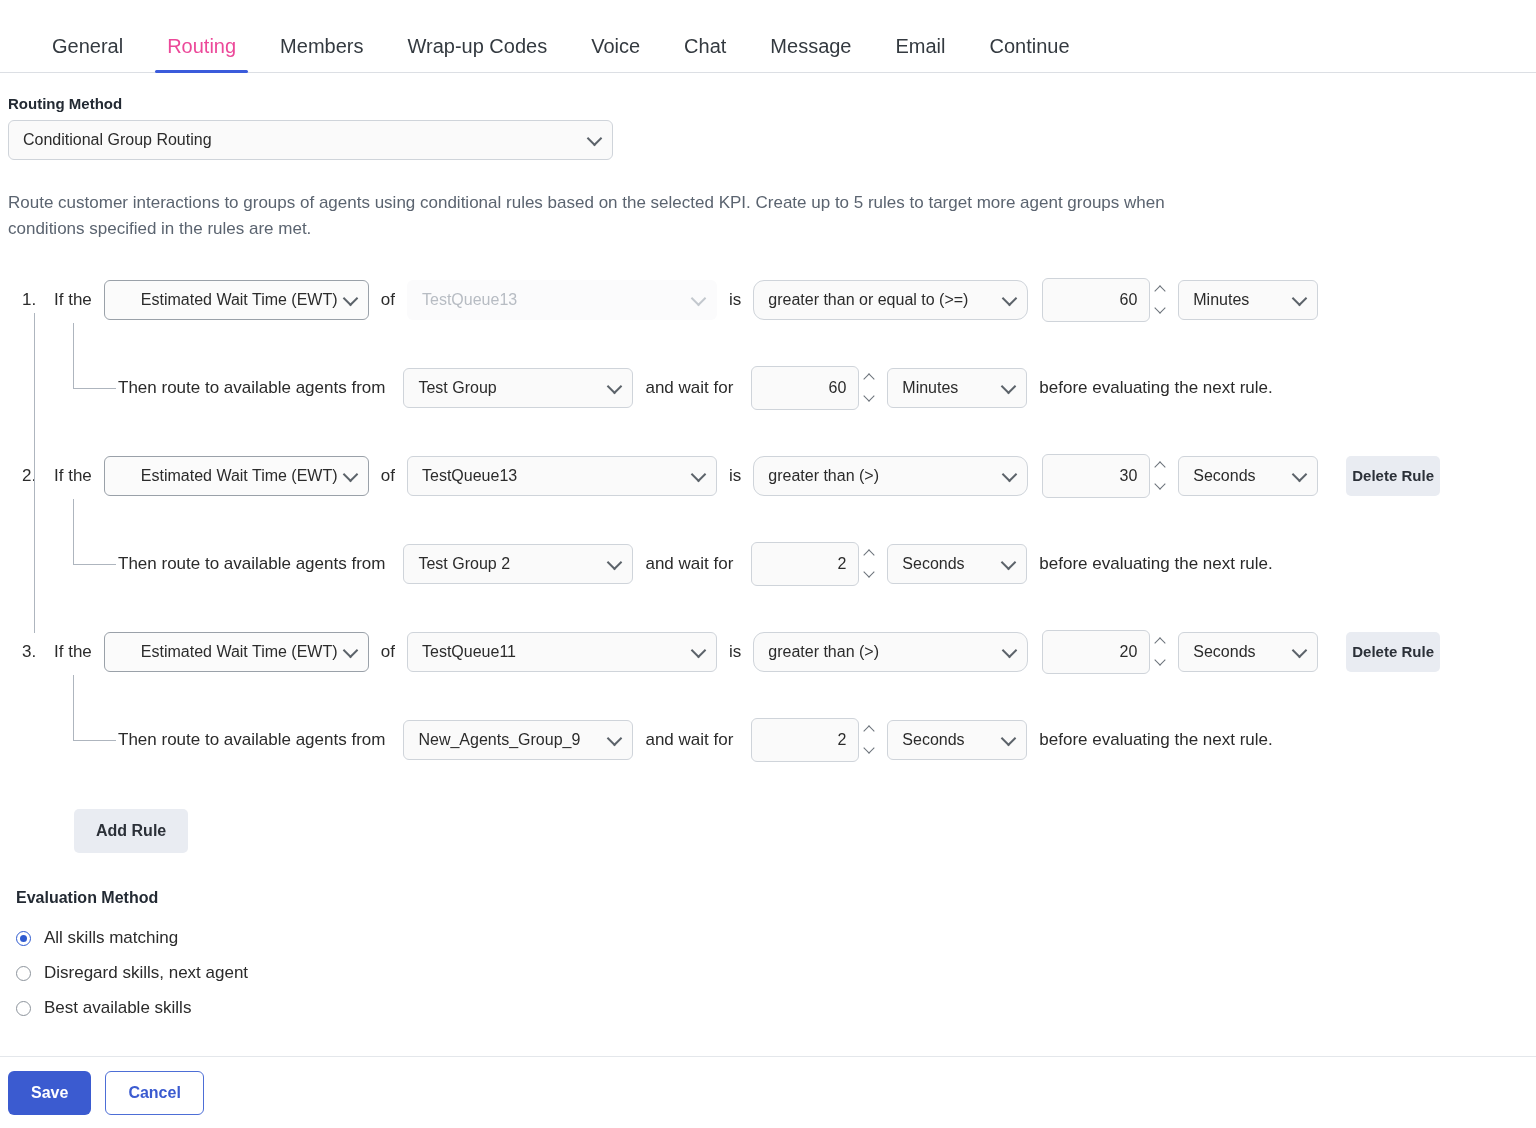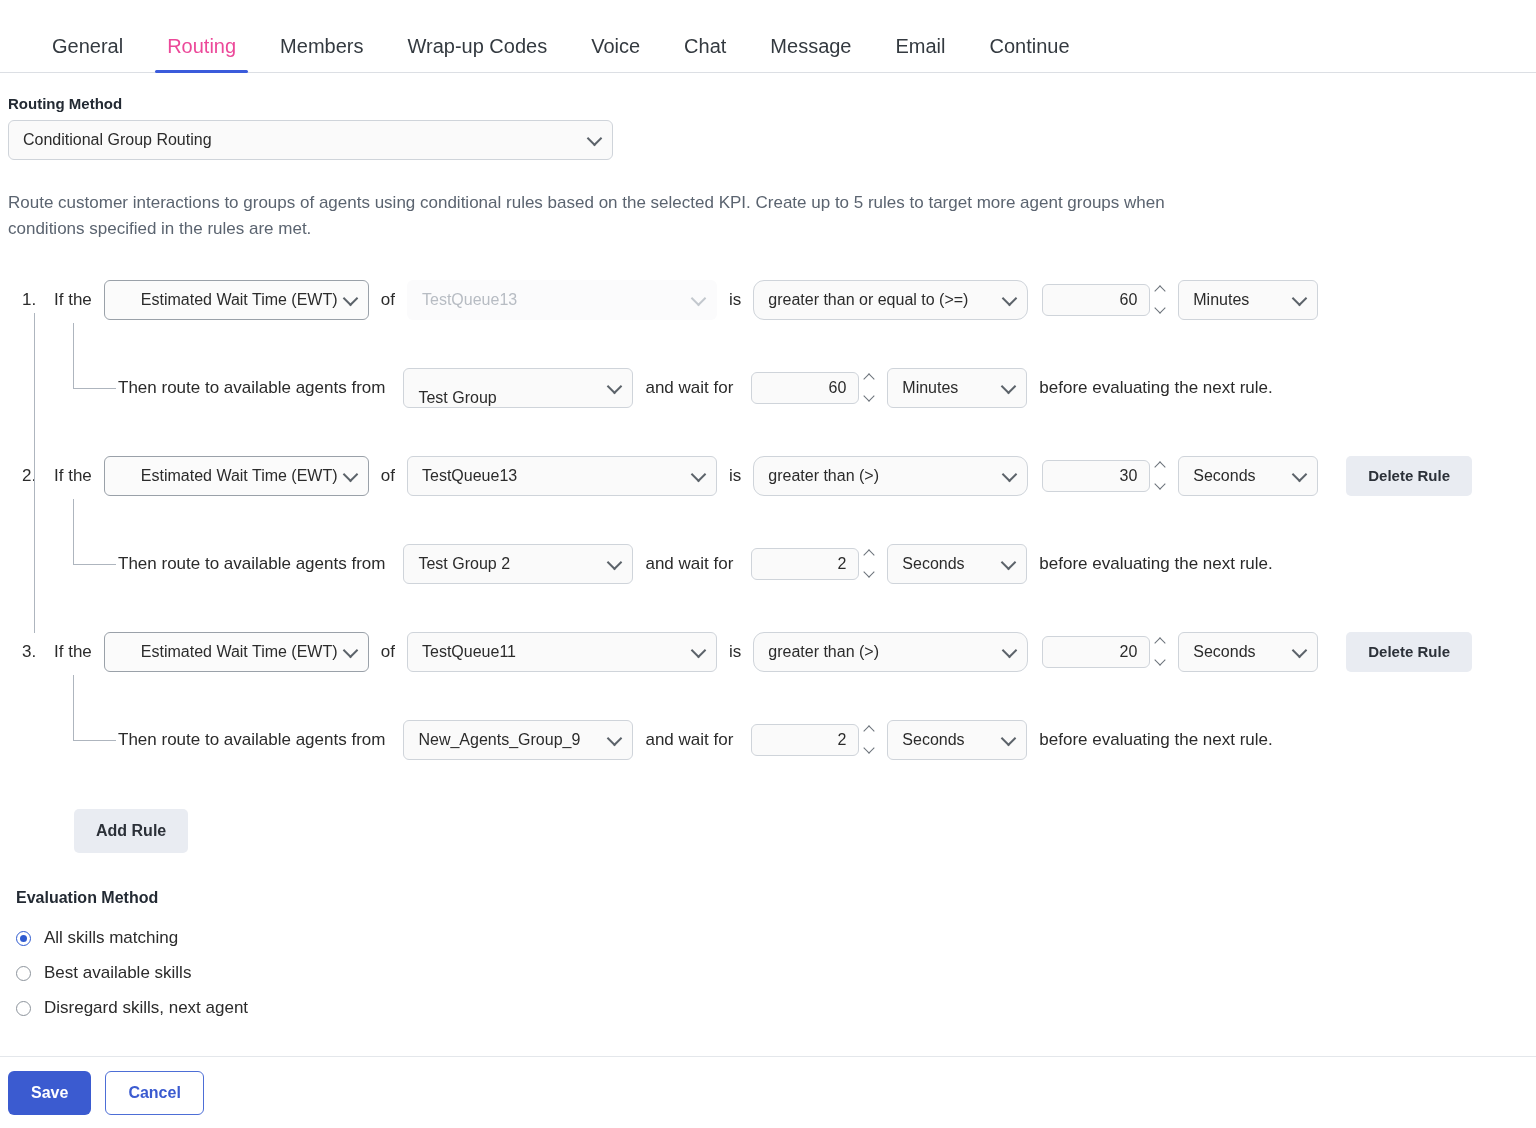--- a/index.html
+++ b/index.html
@@ -125,21 +125,21 @@
   .op-select    { width: 275px; border-radius: 11px; }
   .unit-select  { width: 140px; }
   .group-select { width: 230px; }
 
   .numwrap {
     display: inline-flex;
     align-items: center;
   }
   .numinput {
     width: 108px;
-    height: 32px;
+    height: 44px;
     border: 1px solid #cfd4da;
     border-radius: 6px;
     background: #fafafa;
     text-align: right;
     font-size: 16px;
     color: #2b2b2b;
     font-family: "Liberation Sans", sans-serif;
     padding: 0 12px;
     outline: none;
   }
@@ -157,21 +157,21 @@
     display: block;
     width: 8px; height: 8px;
     border-right: 1.6px solid #6b727a;
     border-bottom: 1.6px solid #6b727a;
   }
   .spinner i.up   { transform: rotate(-135deg); }
   .spinner i.down { transform: rotate(45deg); }
 
   .delete-btn {
     height: 40px;
-    padding: 0 22px;
+    padding: 0 6px;
     background: #e9ecf2;
     border: none;
     border-radius: 5px;
     font-size: 15px;
     font-weight: bold;
     color: #2b3038;
     cursor: pointer;
     font-family: "Liberation Sans", sans-serif;
     white-space: nowrap;
   }
@@ -332,21 +332,21 @@
               <i class="down"></i>
             </div>
           </div>
           <div class="selectbox unit-select" style="margin-left: 8px;">
             <span>Minutes</span>
             <span class="chev"></span>
           </div>
         </div>
         <div class="then-row">
           <span class="txt gap-r">Then route to available agents from</span>
-          <div class="selectbox group-select" style="margin-left: 6px; align-items: flex-end;">
+          <div class="selectbox group-select" style="margin-left: 6px;">
             <span>Test Group</span>
             <span class="chev"></span>
           </div>
           <span class="txt gap-l gap-r">and wait for</span>
           <div class="numwrap" style="margin-left: 6px;">
             <input class="numinput" value="60" style="">
             <div class="spinner">
               <i class="up"></i>
               <i class="down"></i>
             </div>
@@ -474,25 +474,25 @@
 
   <div class="eval">
     <div class="eval-title">Evaluation Method</div>
     <div id="eval-options">
         <div class="radio-row">
           <span class="radio checked"></span>
           <span class="radio-label">All skills matching</span>
         </div>
         <div class="radio-row">
           <span class="radio"></span>
-          <span class="radio-label">Best available skills</span>
+          <span class="radio-label">Disregard skills, next agent</span>
         </div>
         <div class="radio-row">
           <span class="radio"></span>
-          <span class="radio-label">Disregard skills, next agent</span>
+          <span class="radio-label">Best available skills</span>
         </div>
       </div>
   </div>
 </div>
 
 <div class="footer">
   <button class="btn btn-primary">Save</button>
   <button class="btn btn-outline">Cancel</button>
 </div>
 

